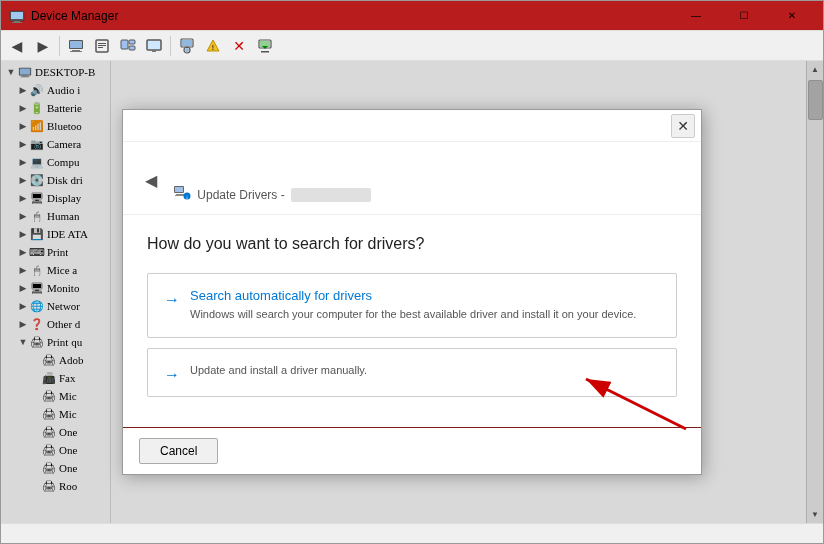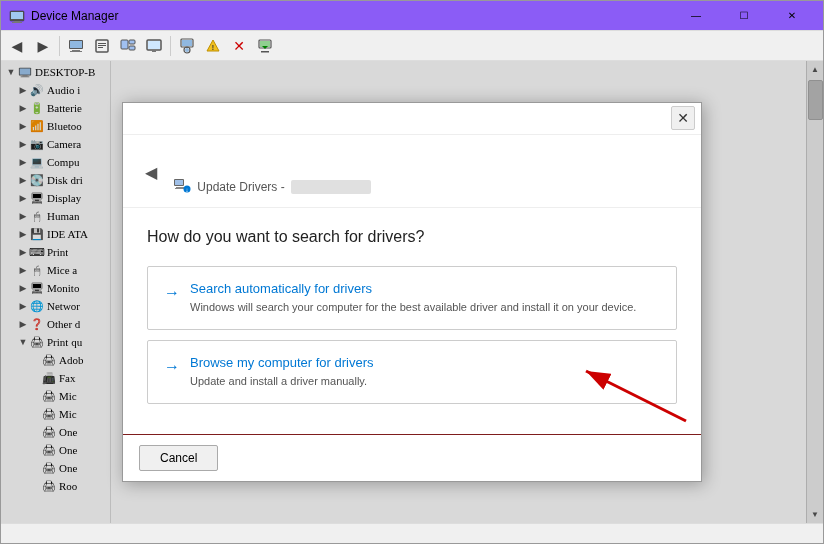--- a/index.html
+++ b/index.html
@@ -18,21 +18,21 @@
       height: 544px;
       background: #f0f0f0;
       border: 1px solid #999;
       display: flex;
       flex-direction: column;
     }
 
     
     .title-bar {
       height: 30px;
-      background: #8b5cf6;
+      background: #b91c1c;
       display: flex;
       align-items: center;
       padding: 0 8px;
       border-bottom: 1px solid #ddd;
       user-select: none;
     }
     .title-bar-icon {
       width: 16px;
       height: 16px;
       margin-right: 6px;
@@ -612,21 +612,20 @@
             <span class="dialog-option-arrow">→</span>
             <div class="dialog-option-text">
               <div class="dialog-option-title">Search automatically for drivers</div>
               <div class="dialog-option-desc">Windows will search your computer for the best available driver and install it on your device.</div>
             </div>
           </div>
 
           <div class="dialog-option" style="position:relative">
             <span class="dialog-option-arrow">→</span>
             <div class="dialog-option-text">
-              <div class="dialog-option-title">Browse my computer for drivers</div>
               <div class="dialog-option-desc">Update and install a driver manually.</div>
             </div>
 
             <svg style="position:absolute;right:-20px;top:10px;pointer-events:none;overflow:visible;" width="130" height="80">
               <defs>
                 <marker id="arrowhead" markerWidth="8" markerHeight="6" refX="8" refY="3" orient="auto">
                   <polygon points="0 0, 8 3, 0 6" fill="#cc0000"></polygon>
                 </marker>
               </defs>
               <line x1="120" y1="70" x2="20" y2="20" stroke="#cc0000" stroke-width="3" marker-end="url(#arrowhead)"></line>

